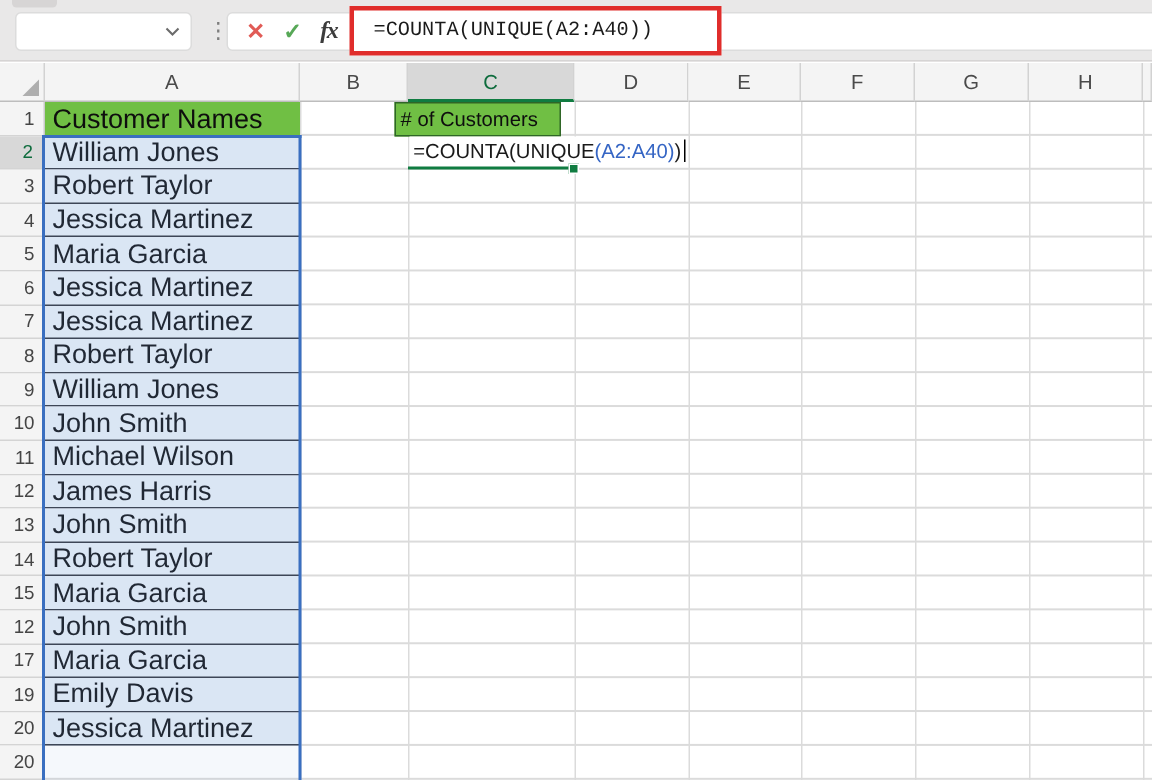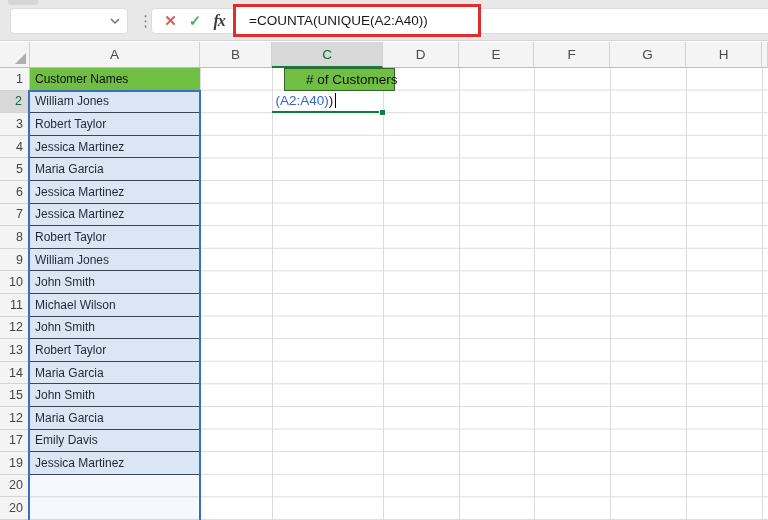--- a/index.html
+++ b/index.html
@@ -19,21 +19,21 @@
   .fxgroup{position:absolute;left:151px;top:8px;width:87px;height:26px;background:#fff;
            border:1px solid #DCDCDC;border-radius:4px;box-sizing:border-box;
            display:flex;align-items:center;justify-content:space-evenly;}
   .icon-cancel{color:#E15B56;font-size:15px;font-weight:bold;}
   .icon-enter{color:#57A857;font-size:15px;font-weight:bold;}
   .icon-fx{color:#3c3c3c;font-style:italic;font-family:"Liberation Serif",serif;
            font-size:16px;font-weight:bold;letter-spacing:-1px;}
   .fbar{position:absolute;left:244px;top:8px;width:524px;height:26px;background:#fff;
         border:1px solid #DCDCDC;border-right:none;border-radius:4px 0 0 4px;box-sizing:border-box;}
   .redbox{position:absolute;left:233px;top:4px;width:248px;height:33px;box-sizing:border-box;
-          border:3px solid #E02D2B;background:#fff;display:flex;align-items:center;z-index:5;}
+          border:3px solid #E02D2B;background:#fff;display:flex;align-items:center;z-index:5;font-family:Liberation Mono, monospace;}
   .redbox .ftext{padding-left:13px;font-size:13.5px;color:#1a1a1a;white-space:nowrap;}
 
   
   .headers{position:absolute;left:0;top:42px;width:768px;height:26px;display:flex;}
   .hcell{box-sizing:border-box;height:26px;background:#F4F4F4;
          border-right:1px solid #D2D2D2;border-bottom:1px solid #BDBDBD;
          display:flex;align-items:center;justify-content:center;
          font-size:13.5px;color:#4a4a4a;}
   .hcell.corner{position:relative;}
   .corner-tri{position:absolute;right:3px;bottom:3px;width:0;height:0;
@@ -49,30 +49,30 @@
   .rowhdrs{position:absolute;left:0;top:0;width:30px;}
   .rcell{box-sizing:border-box;width:30px;height:22.6px;background:#F4F4F4;
          border-right:1px solid #C9C9C9;border-bottom:1px solid #D4D4D4;
          display:flex;align-items:center;justify-content:flex-end;padding-right:6px;
          font-size:12.5px;color:#454545;}
   .rcell.active{background:#D8D8D8;border-right:2px solid #107C41;color:#0E6C3D;}
 
   .acol{position:absolute;left:30px;top:0;width:170px;}
   .acell{box-sizing:border-box;width:170px;height:22.6px;background:#E3ECF7;
          border-bottom:1px solid #3C4250;display:flex;align-items:center;
-         padding-left:5px;font-size:12px;color:#1d222b;white-space:nowrap;overflow:hidden;}
+         padding-left:5px;font-size:18px;color:#1d222b;white-space:nowrap;overflow:hidden;}
   .acell.header{background:#70BF44;border-bottom:none;color:#0e0e0e;}
 
   .rangebox{position:absolute;left:28px;top:21.6px;width:173px;height:430.4px;box-sizing:border-box;
             border:2px solid #3A6FC0;border-bottom:none;background:rgba(84,128,200,0.06);
             pointer-events:none;z-index:3;}
 
-  .c1cell{position:absolute;left:284px;top:0;width:111px;height:22.6px;box-sizing:border-box;
+  .c1cell{position:absolute;left:263px;top:0;width:111px;height:22.6px;box-sizing:border-box;
           background:#70BF44;border:1.5px solid #2F6627;display:flex;align-items:center;
-          padding-left:21px;font-size:13.5px;color:#0e0e0e;white-space:nowrap;z-index:2;}
+          padding-left:3px;font-size:13.5px;color:#0e0e0e;white-space:nowrap;z-index:2;}
   .c2edit{position:absolute;left:272.5px;top:22.8px;height:20.4px;background:#fff;z-index:2;
           display:flex;align-items:center;padding-left:3px;font-size:13.5px;color:#1a1a1a;
           white-space:nowrap;}
   .c2edit .ref{color:#3565C4;text-align:right;}
   .caret{display:inline-block;width:1px;height:15px;background:#000;margin-left:2px;}
   .c2border{position:absolute;left:272px;top:43.2px;width:111px;height:2px;background:#107C41;z-index:4;}
   .fillhandle{position:absolute;left:379px;top:41.4px;width:7px;height:7px;box-sizing:border-box;
               background:#107C41;border:1px solid #fff;z-index:5;}
 </style>
 </head>
@@ -161,34 +161,36 @@
       <div class="acell">William Jones</div>
       <div class="acell">Robert Taylor</div>
       <div class="acell">Jessica Martinez</div>
       <div class="acell">Maria Garcia</div>
       <div class="acell">Jessica Martinez</div>
       <div class="acell">Jessica Martinez</div>
       <div class="acell">Robert Taylor</div>
       <div class="acell">William Jones</div>
       <div class="acell">John Smith</div>
       <div class="acell">Michael Wilson</div>
+      <div class="acell">James Harris</div>
       <div class="acell">John Smith</div>
       <div class="acell">Robert Taylor</div>
       <div class="acell">Maria Garcia</div>
       <div class="acell">John Smith</div>
       <div class="acell">Maria Garcia</div>
       <div class="acell">Emily Davis</div>
       <div class="acell">Jessica Martinez</div>
     </div>
 
     <div class="rangebox"></div>
 
     <div class="c1cell"># of Customers</div>
 
     <div class="c2edit">
+      <span>=COUNTA(UNIQUE</span>
         <span class="ref">(A2:A40)</span>
         <span>)</span>
         <span class="caret"></span>
     </div>
     <div class="c2border"></div>
     <div class="fillhandle"></div>
 
   </div>
 </div>
 

